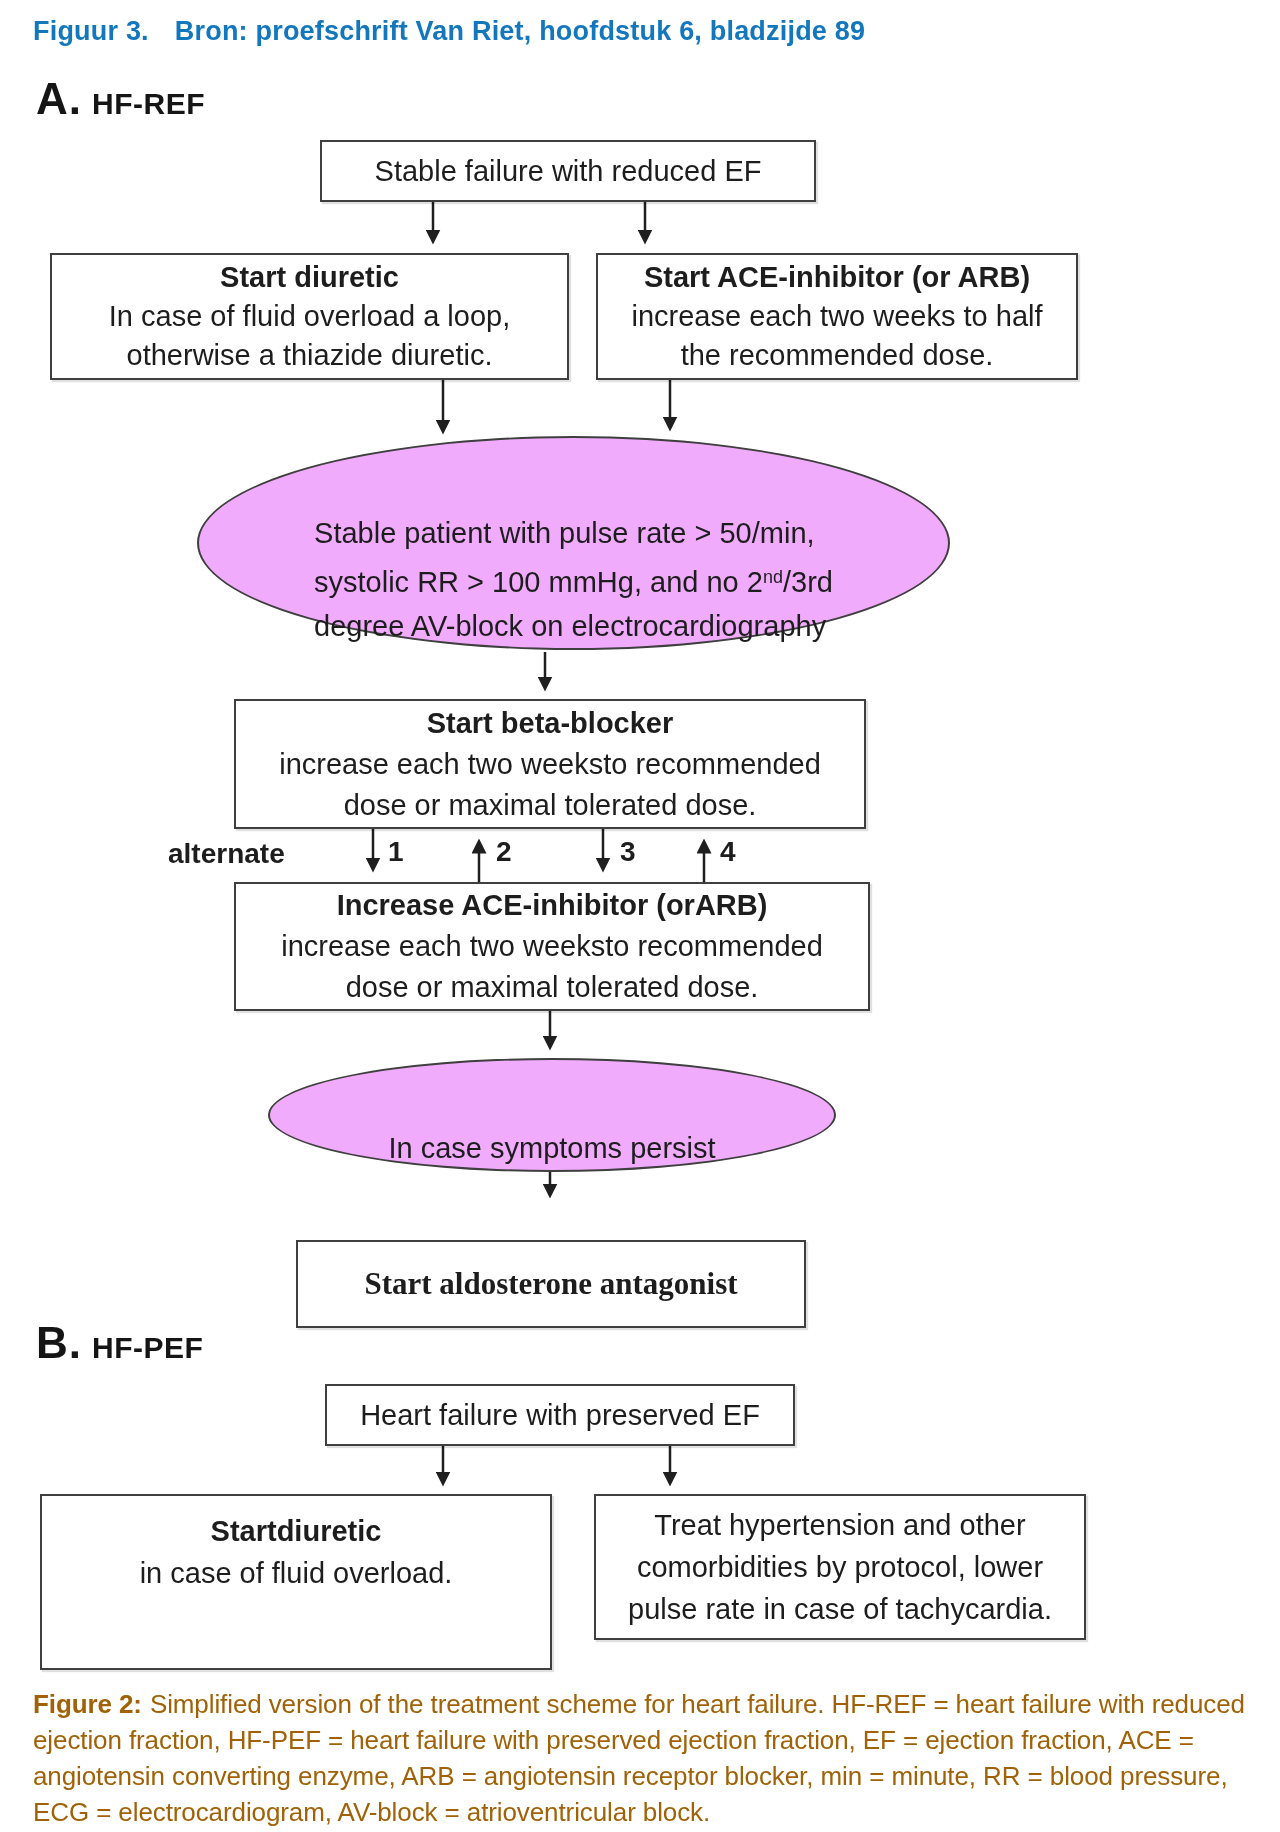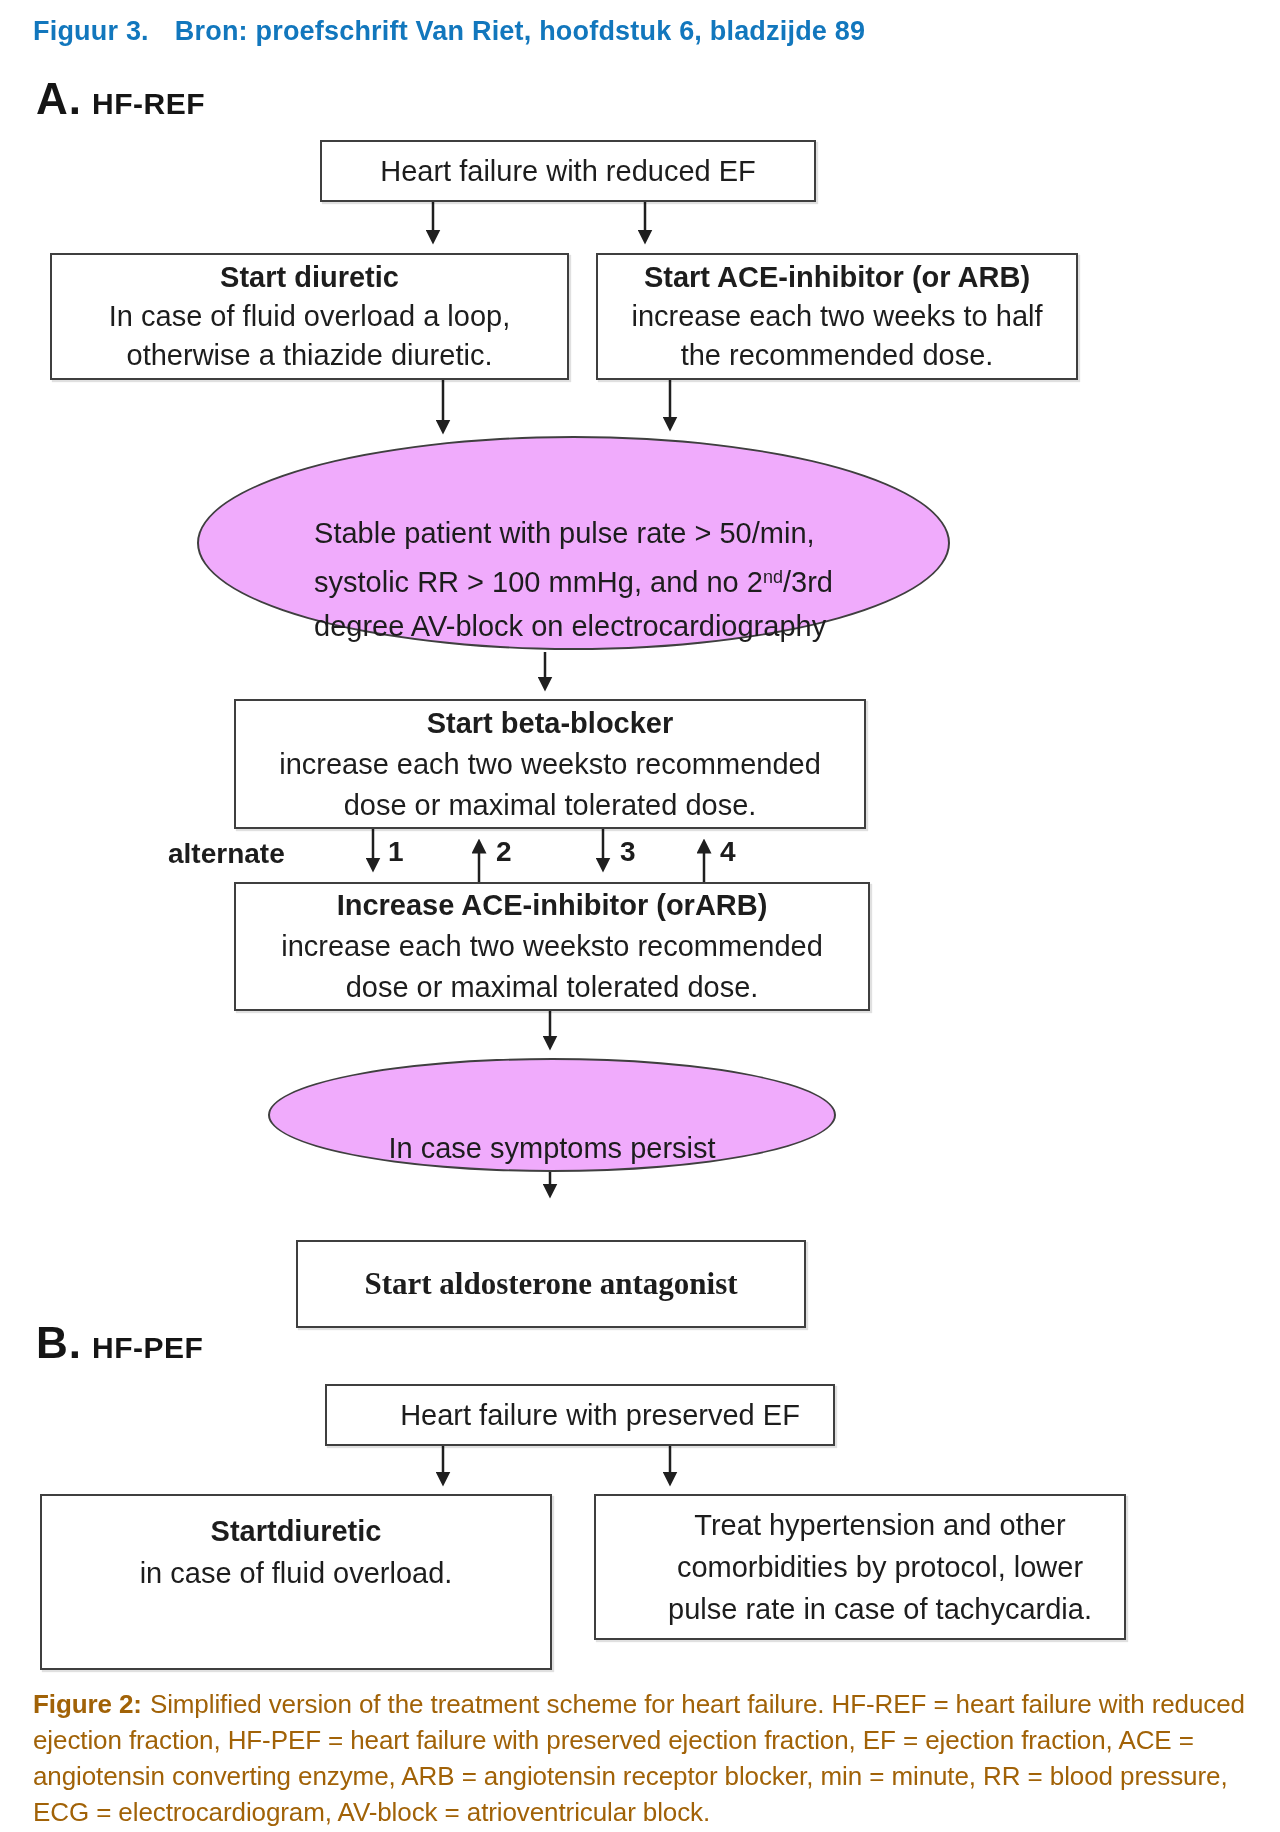--- a/index.html
+++ b/index.html
@@ -70,21 +70,21 @@
     <span>Figuur 3.</span>
     <span>Bron: proefschrift Van Riet, hoofdstuk 6, bladzijde 89</span>
   </div>
 
   <div class="sec-label" style="left:36px;top:74px;">
     <span class="sec-letter">A.</span>
     <span class="sec-name">HF-REF</span>
   </div>
 
   <div class="box" style="left:320px;top:140px;width:492px;height:58px;">
-    <span>Heart failure with reduced EF</span>
+    <span>Stable failure with reduced EF</span>
   </div>
 
   <div class="box" style="left:42px;top:253px;width:515px;height:123px;line-height:39px;margin-left:8px;">
     <span class="box-title">Start diuretic</span>
     <span>In case of fluid overload a loop,</span>
     <span>otherwise a thiazide diuretic.</span>
   </div>
 
   <div class="box" style="left:596px;top:253px;width:478px;height:123px;line-height:39px;">
     <span class="box-title">Start ACE-inhibitor (or ARB)</span>
@@ -124,30 +124,30 @@
 
   <div class="box serif-box" style="left:296px;top:1206px;width:506px;height:84px;margin-top:34px;">
     <span class="box-title">Start aldosterone antagonist</span>
   </div>
 
   <div class="sec-label" style="left:36px;top:1318px;">
     <span class="sec-letter">B.</span>
     <span class="sec-name">HF-PEF</span>
   </div>
 
-  <div class="box" style="left:325px;top:1384px;width:466px;height:58px;padding-left:40px;">
+  <div class="box" style="left:325px;top:1384px;width:466px;height:58px;">
     <span>Heart failure with preserved EF</span>
   </div>
 
   <div class="box" style="left:40px;top:1494px;width:512px;height:176px;justify-content:flex-start;padding-top:14px;box-sizing:border-box;line-height:42px;">
     <span class="box-title">Startdiuretic</span>
     <span>in case of fluid overload.</span>
   </div>
 
-  <div class="box" style="left:594px;top:1494px;width:488px;height:142px;line-height:42px;padding-left:40px;">
+  <div class="box" style="left:594px;top:1494px;width:488px;height:142px;line-height:42px;">
     <span>Treat hypertension and other</span>
     <span>comorbidities by protocol, lower</span>
     <span>pulse rate in case of tachycardia.</span>
   </div>
 
   <div class="caption">
     <span class="cap-label">Figure 2:</span><span>Simplified version of the treatment scheme for heart failure. HF-REF = heart failure with reduced ejection fraction, HF-PEF = heart failure with preserved ejection fraction, EF = ejection fraction, ACE = angiotensin converting enzyme, ARB = angiotensin receptor blocker, min = minute, RR = blood pressure, ECG = electrocardiogram, AV-block = atrioventricular block.</span>
   </div>
 
 </div>

